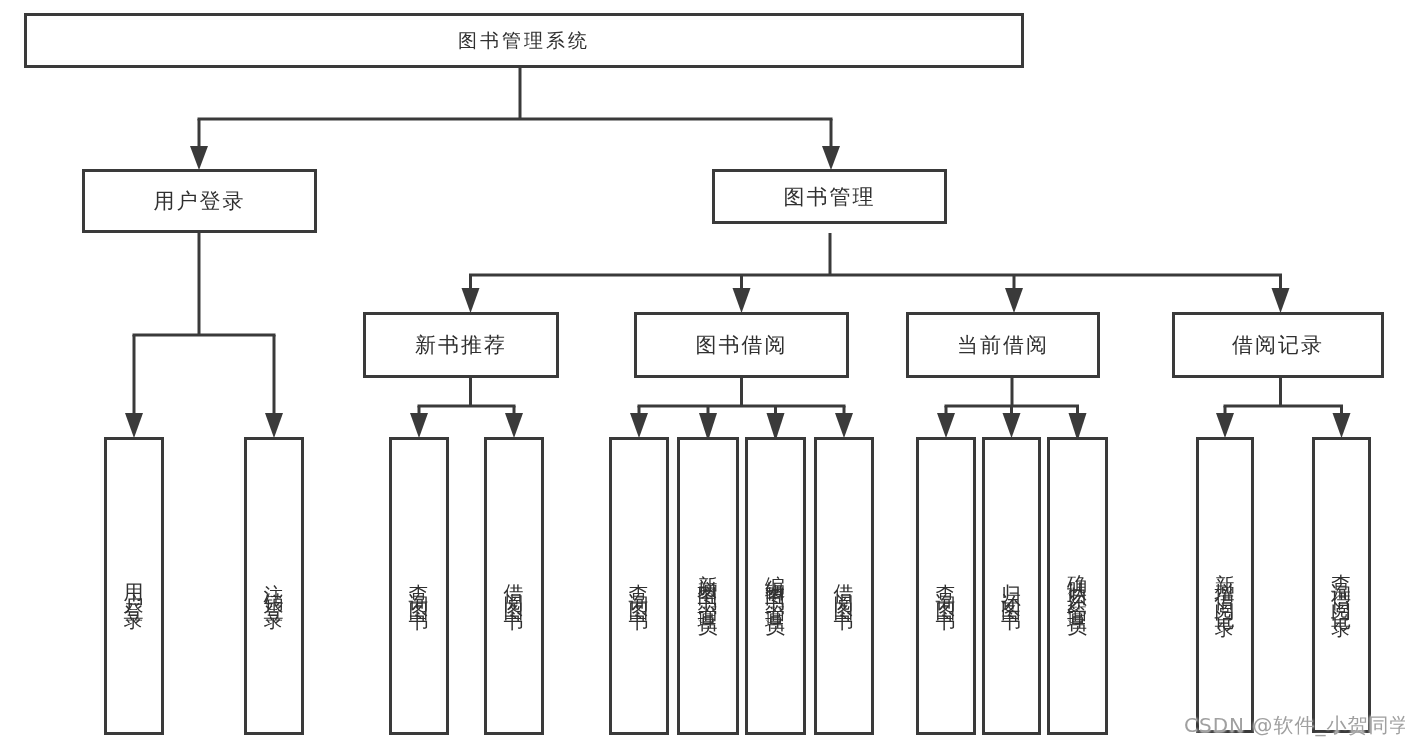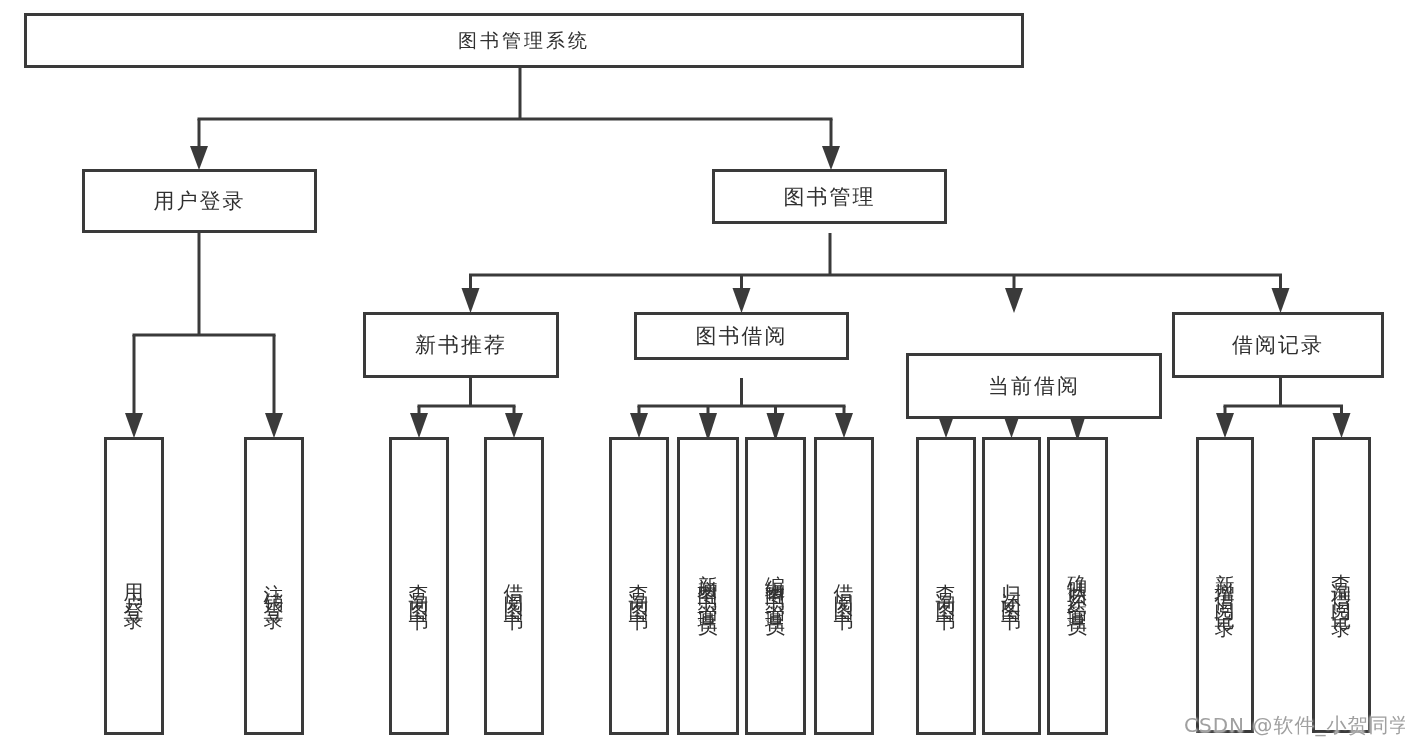--- a/index.html
+++ b/index.html
@@ -109,24 +109,24 @@
   <div class="box" style="left:82px;top:169px;width:235px;height:64px;">
     <span class="hlabel">用户登录</span>
   </div>
   <div class="box" style="left:712px;top:169px;width:235px;height:55px;">
     <span class="hlabel">图书管理</span>
   </div>
 
   <div class="box" style="left:363px;top:312px;width:196px;height:66px;">
     <span class="hlabel">新书推荐</span>
   </div>
-  <div class="box" style="left:634px;top:312px;width:215px;height:48px;">
+  <div class="box" style="left:634px;top:312px;width:215px;height:66px;">
     <span class="hlabel">图书借阅</span>
   </div>
-  <div class="box" style="left:906px;top:312px;width:256px;height:66px;margin-top:41px;">
+  <div class="box" style="left:906px;top:312px;width:194px;height:66px;">
     <span class="hlabel">当前借阅</span>
   </div>
   <div class="box" style="left:1172px;top:312px;width:212px;height:66px;">
     <span class="hlabel">借阅记录</span>
   </div>
 
   <div class="box" style="left:104px;top:437px;width:60px;height:298px;">
     <span class="vlabel">用户登录</span>
   </div>
   <div class="box" style="left:244px;top:437px;width:60px;height:298px;">

